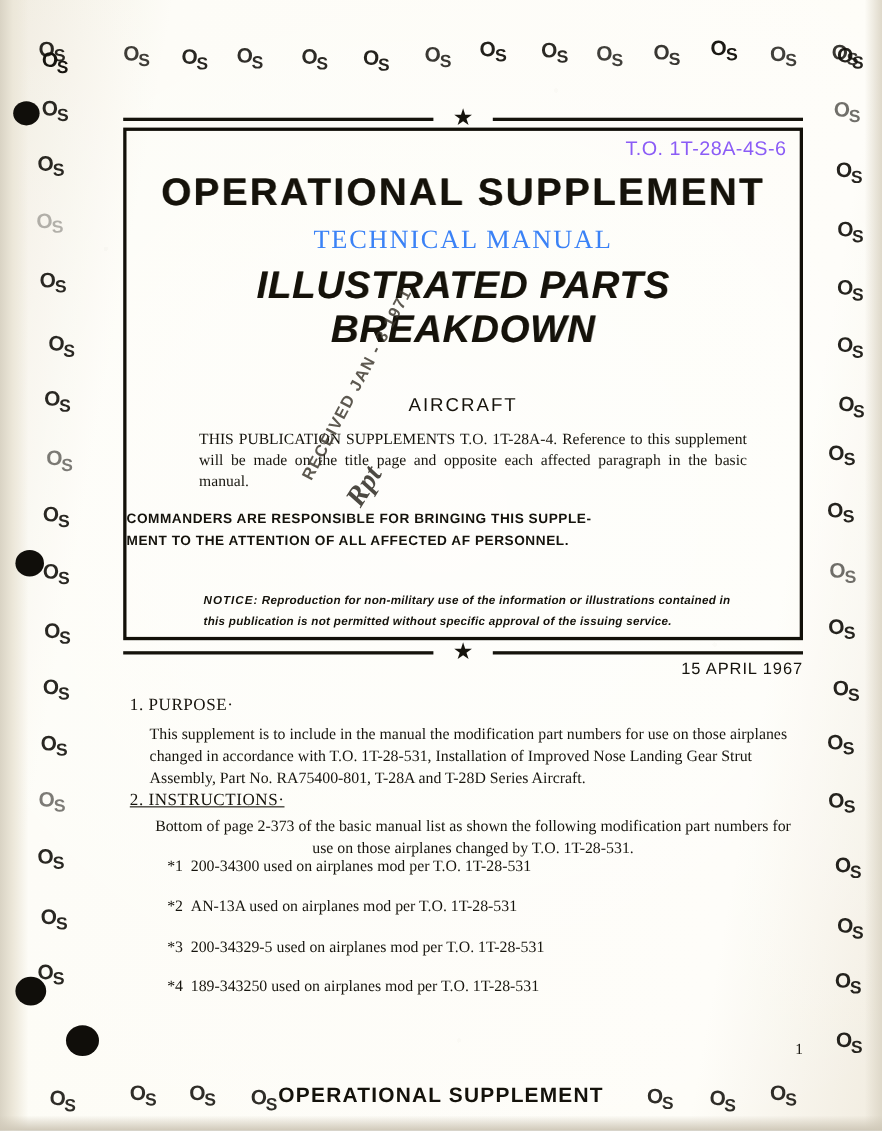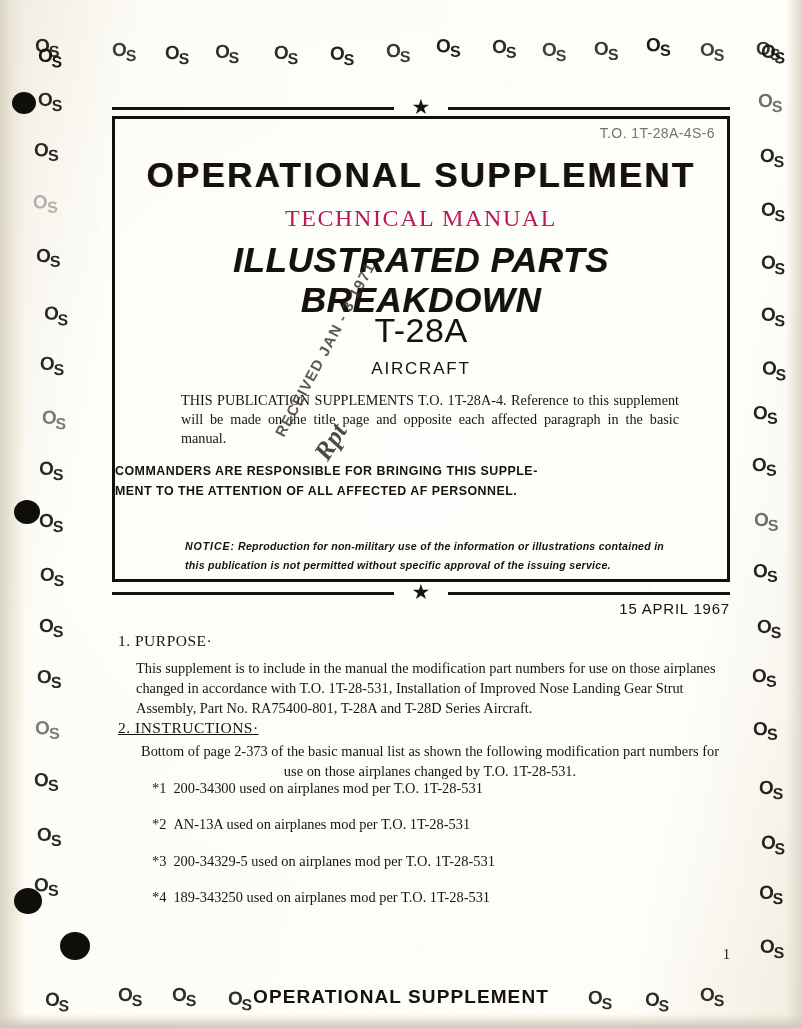--- a/index.html
+++ b/index.html
@@ -89,23 +89,23 @@
     height: 466px;
     border: 3px solid #121009;
     box-sizing: border-box;
     background: transparent;
   }
   #to-number {
     position: absolute;
     right: 12px;
     top: 6px;
     font-family: "Liberation Sans", sans-serif;
-    font-size: 14px;
+    font-size: 18px;
     letter-spacing: 0.4px;
-    color: #737373;
+    color: #8b5cf6;
   }
 
   .rule-star {
     position: absolute;
     left: 112px;
     width: 618px;
     height: 18px;
   }
   .rule-star .ln {
     position: absolute;
@@ -140,21 +140,21 @@
     text-shadow: 0.6px 0 0 rgba(20,18,10,0.55), -0.4px 0.4px 0 rgba(20,18,10,0.3);
   }
   #sub-title {
     position: absolute;
     left: 0; right: 0;
     top: 86px;
     text-align: center;
     font-family: "Liberation Serif", serif;
     font-size: 24px;
     letter-spacing: 1.6px;
-    color: #be185d;
+    color: #3b82f6;
   }
   #ipb-title {
     position: absolute;
     left: 0; right: 0;
     top: 121px;
     text-align: center;
     font-family: "Liberation Sans", sans-serif;
     font-weight: bold;
     font-style: italic;
     font-size: 35px;
@@ -420,21 +420,20 @@
     <div class="ln ln-r"></div>
   </div>
 
   <div id="title-box">
 
     <div id="to-number">T.O. 1T-28A-4S-6</div>
 
     <div id="main-title">OPERATIONAL SUPPLEMENT</div>
     <div id="sub-title">TECHNICAL MANUAL</div>
     <div id="ipb-title">ILLUSTRATED PARTS BREAKDOWN</div>
-    <div id="model">T-28A</div>
     <div id="aircraft-word">AIRCRAFT</div>
 
     <div id="supplements-para">THIS PUBLICATION SUPPLEMENTS T.O. 1T-28A-4.  Reference to this supplement will be made on the title page and opposite each affected paragraph in the basic manual.</div>
 
     <div id="commanders-block">
         <div>COMMANDERS ARE RESPONSIBLE FOR BRINGING THIS SUPPLE-</div>
         <div>MENT TO THE ATTENTION OF ALL AFFECTED AF PERSONNEL.</div>
       </div>
 
     <div id="notice-block">

